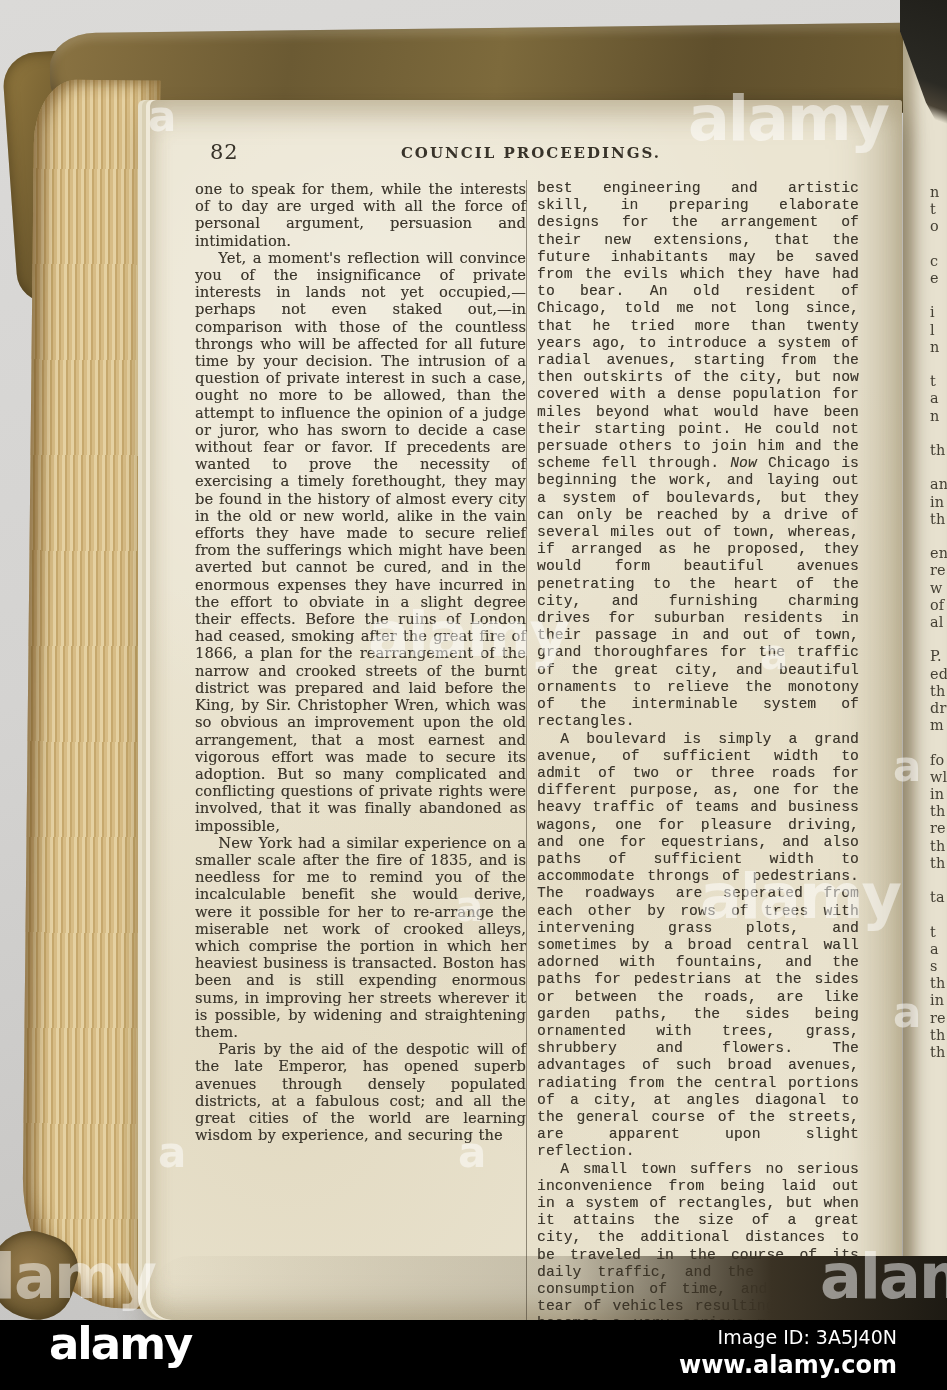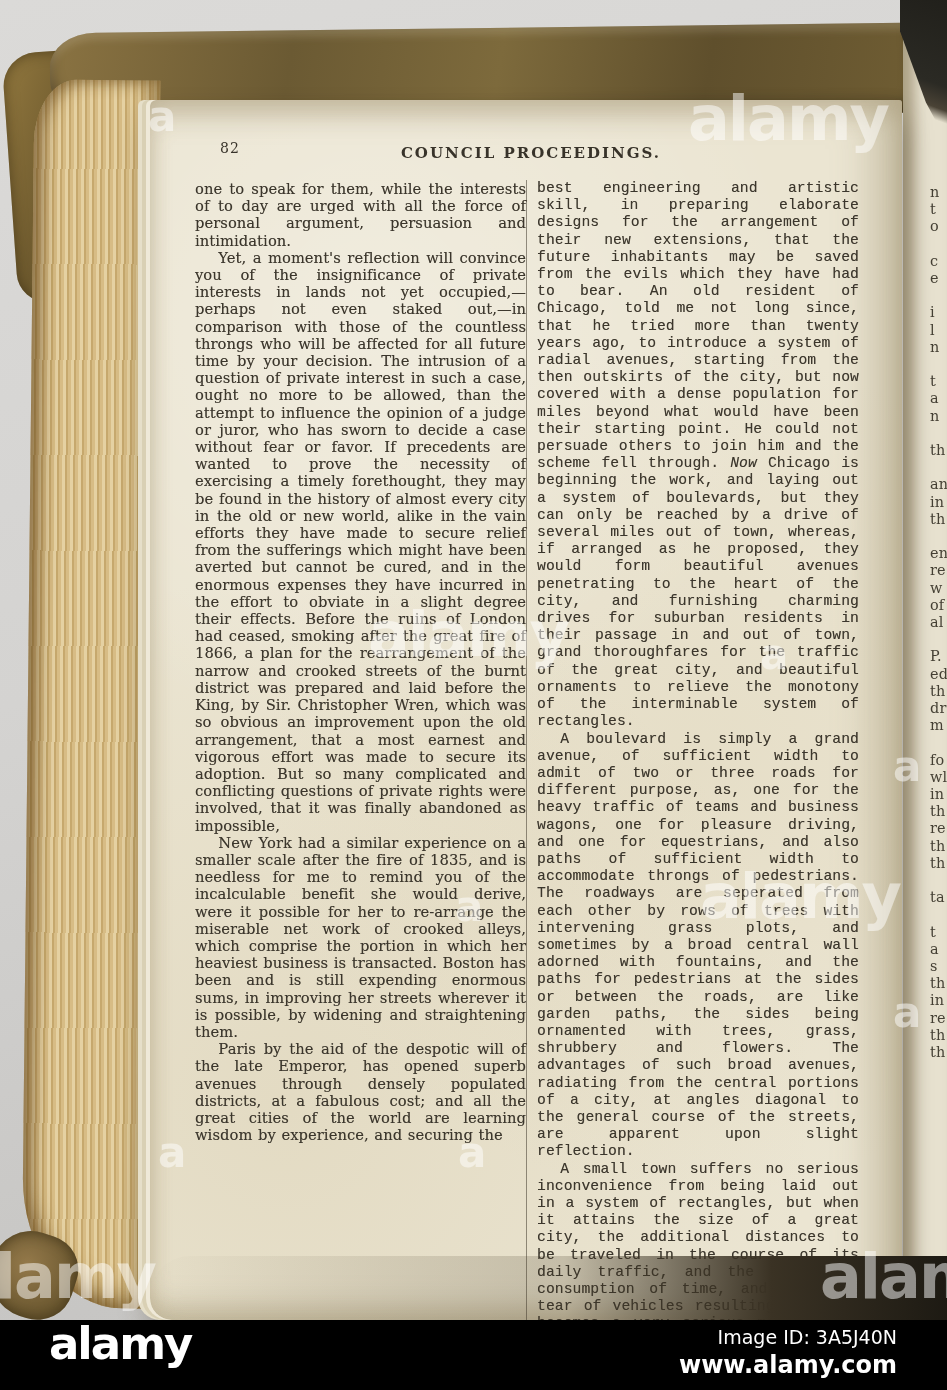--- a/index.html
+++ b/index.html
@@ -70,22 +70,22 @@
       inset 0 -14px 20px rgba(150,130,90,.22),
       0 20px 30px rgba(60,50,30,.35);
   }
   .book-bottom-shadow{
     position:absolute;left:150px;top:1256px;width:797px;height:64px;
     background:linear-gradient(to right,rgba(90,80,60,0) 0%,rgba(70,60,40,.22) 52%,#3a3224 78%,#1d1a13 100%);
     border-top-left-radius:40px;
   }
   
   .page-number{
-    position:absolute;left:70px;top:40px;
-    font-size:14px;color:#38332a;letter-spacing:1px;
+    position:absolute;left:60px;top:40px;
+    font-size:21px;color:#38332a;letter-spacing:1px;
   }
   .running-header{
     position:absolute;left:45px;top:44px;width:672px;text-align:center;
     font-size:15px;font-weight:bold;letter-spacing:2px;color:#38332a;
   }
   .columns{
     position:absolute;left:45px;top:80px;width:672px;display:flex;
     color:#3b362c;font-size:14.6px;line-height:17.2px;
     letter-spacing:.12px;word-spacing:.06em;
   }

